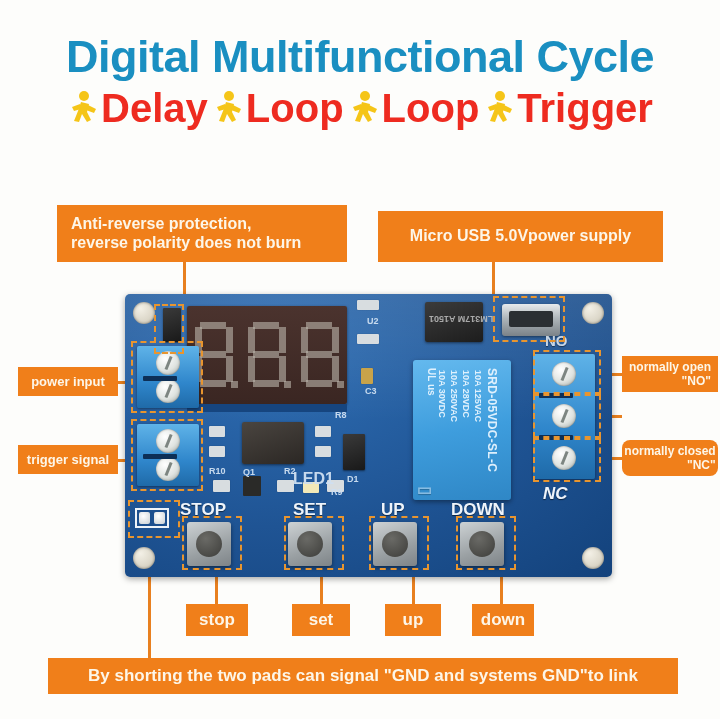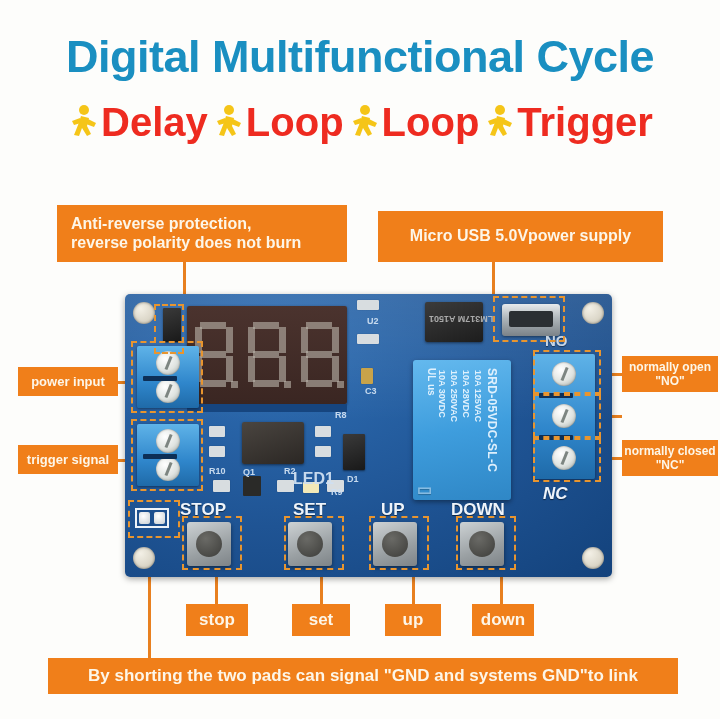--- a/index.html
+++ b/index.html
@@ -12,35 +12,35 @@
   #stage{position:absolute;inset:0;}
 
   
   .hdr{position:absolute;left:0;top:0;width:720px;text-align:center;}
   .title{
     font-size:45px;font-weight:bold;color:#1a8fc1;
     letter-spacing:-0.5px;line-height:1;margin-top:34px;
     white-space:nowrap;
   }
   .subline{
-    margin-top:23px;display:flex;justify-content:center;align-items:center;
+    margin-top:9px;display:flex;justify-content:center;align-items:center;
     gap:4px;white-space:nowrap;
   }
   .subword{font-size:40px;font-weight:bold;color:#ee2b20;line-height:1;}
   .runner{width:30px;height:40px;position:relative;display:inline-block;}
   .runner svg{position:absolute;left:0;top:2px;}
 
   
   .cal{
     position:absolute;background:#f07f1a;color:#fdf6e8;
     font-weight:bold;box-sizing:border-box;
     display:flex;align-items:center;
     line-height:1.18;
   }
-  .cal.ctr{justify-content:center;text-align:center;}
+  .cal.ctr{justify-content:center;text-align:right;}
 
   
   .lead{position:absolute;background:#e8801f;}
 
   
   .dash{position:absolute;border:2px dashed #e8952f;box-sizing:border-box;}
 
   
   #pcb{
     position:absolute;left:125px;top:294px;width:487px;height:283px;
@@ -385,21 +385,21 @@
   <div class="cal ctr" style="left:18px;top:445px;width:100px;height:29px;font-size:13px;">
     <span>trigger signal</span>
   </div>
 
   <div class="cal ctr" style="left:622px;top:356px;width:96px;height:36px;font-size:12px;white-space:pre-line;">
     <span>normally open
 "NO"</span>
   </div>
 
 
-  <div class="cal ctr" style="left:622px;top:440px;width:96px;height:36px;font-size:12px;white-space:pre-line;">
+  <div class="cal ctr" style="left:622px;top:440px;width:96px;height:36px;font-size:12px;white-space:pre-line;border-radius:8px;">
     <span>normally closed
 "NC"</span>
   </div>
 
   <div class="cal ctr" style="left:186px;top:604px;width:62px;height:32px;font-size:17px;">
     <span>stop</span>
   </div>
   <div class="cal ctr" style="left:292px;top:604px;width:58px;height:32px;font-size:17px;">
     <span>set</span>
   </div>

